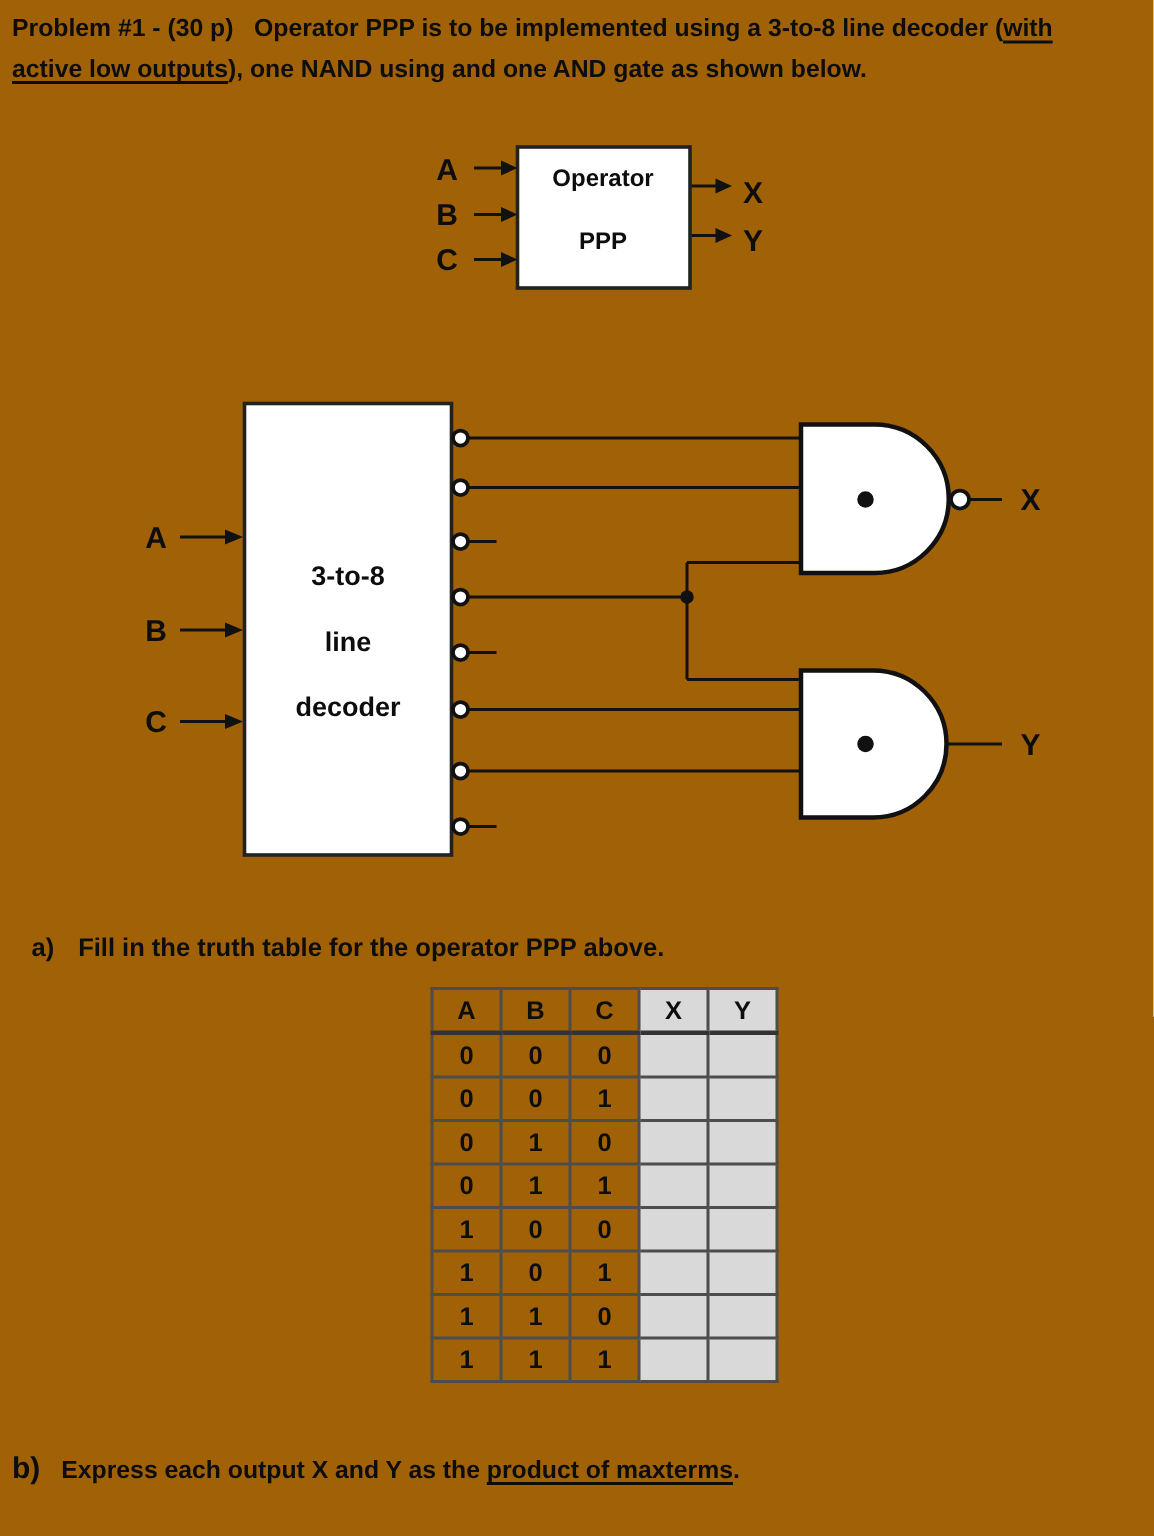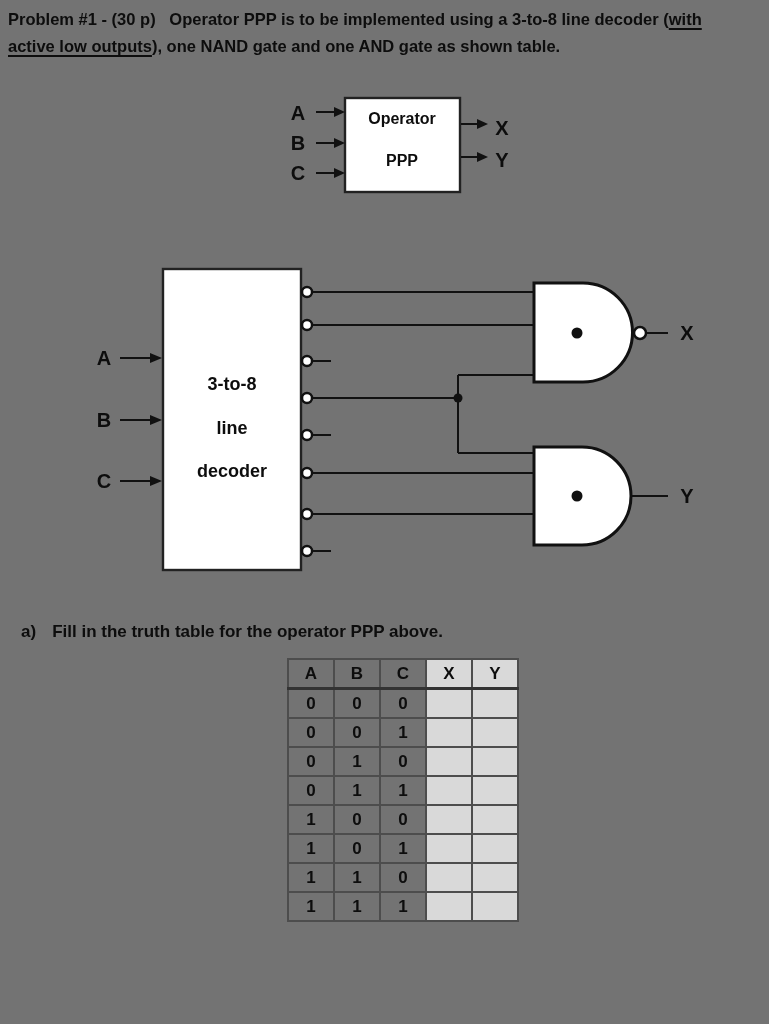--- a/index.html
+++ b/index.html
@@ -1,17 +1,17 @@
 <!DOCTYPE html>
 <html><head>
 <meta charset="utf-8">
 <style>
   html,body { margin:0; padding:0; background:#ffffff; }
   #page {
-    position:relative; width:769px; height:1024px; background:#737373;
+    position:relative; width:769px; height:1024px; background:#a16207;
     font-family:"Liberation Sans", sans-serif; color:#0d0d0d; overflow:hidden;
   }
   .pre { white-space:pre-wrap; }
   .u { text-decoration:underline; text-decoration-thickness:2px; text-underline-offset:3px; }
   .heading {
     position:absolute; left:8px; top:6px; width:757px;
     font-size:16.5px; font-weight:bold; line-height:27px;
   }
   svg.circuit { position:absolute; left:0; top:0; }
   svg text { font-family:"Liberation Sans", sans-serif; font-weight:bold; fill:#0d0d0d; }
@@ -38,21 +38,21 @@
   }
   .part-b .lbl { display:inline-block; font-size:20px; margin-right:14px; }
 </style>
 </head>
 <body>
 
 <div id="page">
 
   <div class="heading">
     <div><span class="pre">Problem #1 - (30 p)   Operator PPP is to be implemented using a 3-to-8 line decoder (</span><span class="u">with</span></div>
-    <div><span class="u">active low outputs</span><span class="pre">), one NAND gate and one AND gate as shown table.</span></div>
+    <div><span class="u">active low outputs</span><span class="pre">), one NAND using and one AND gate as shown below.</span></div>
   </div>
 
   <svg class="circuit" width="769" height="618" viewBox="0 0 769 618">
 
     <g>
       <rect class="box" x="345" y="98" width="115" height="94"></rect>
       <text x="402" y="124" font-size="16" text-anchor="middle">Operator</text>
       <text x="402" y="166" font-size="16" text-anchor="middle">PPP</text>
 
       <text x="298" y="120" font-size="20" text-anchor="middle">A</text>
@@ -203,14 +203,17 @@
       <tr>
         <td>1</td>
         <td>1</td>
         <td>1</td>
         <td class="ans"></td>
         <td class="ans"></td>
       </tr>
     </tbody>
   </table>
 
+  <div class="part-b">
+    <span class="lbl">b)</span><span>Express each output X and Y as the </span><span class="u">product of maxterms</span><span>.</span>
+  </div>
 
 </div>
 
 </body></html>

